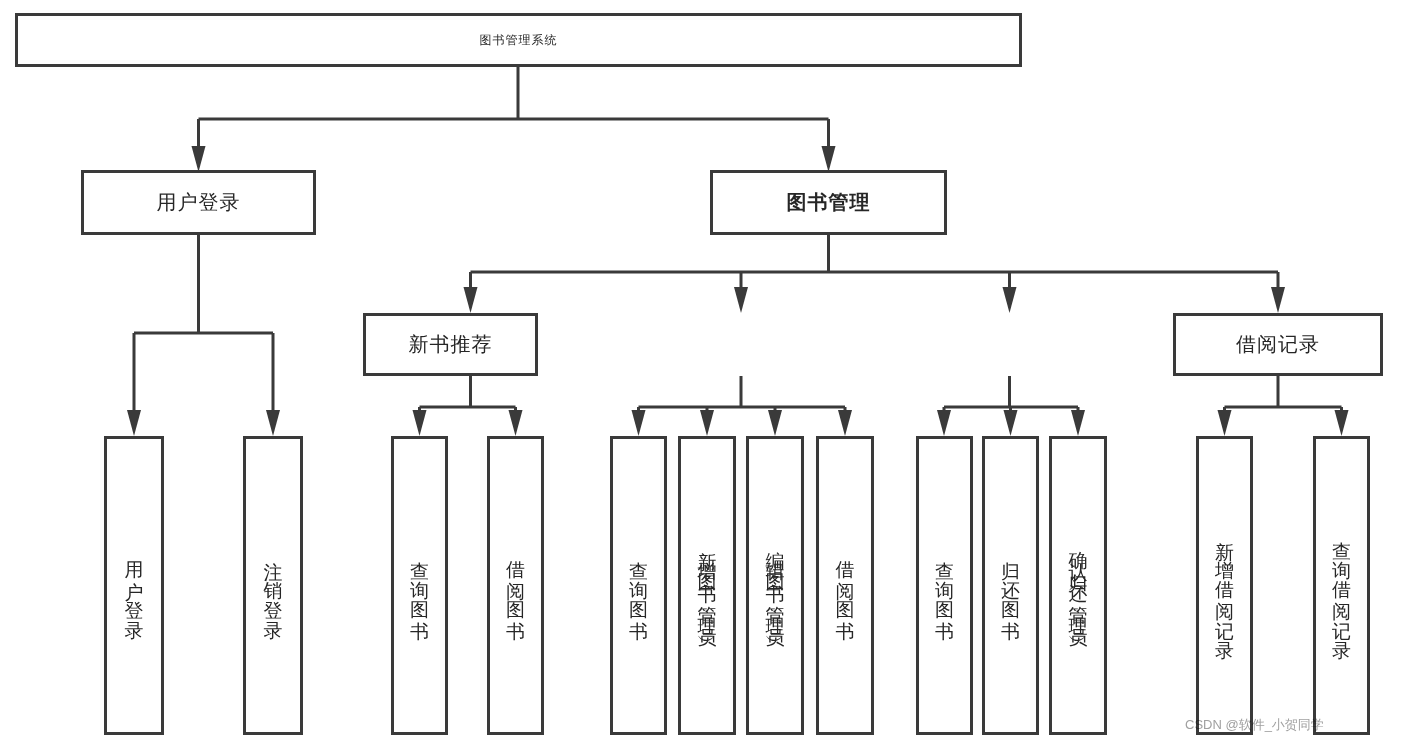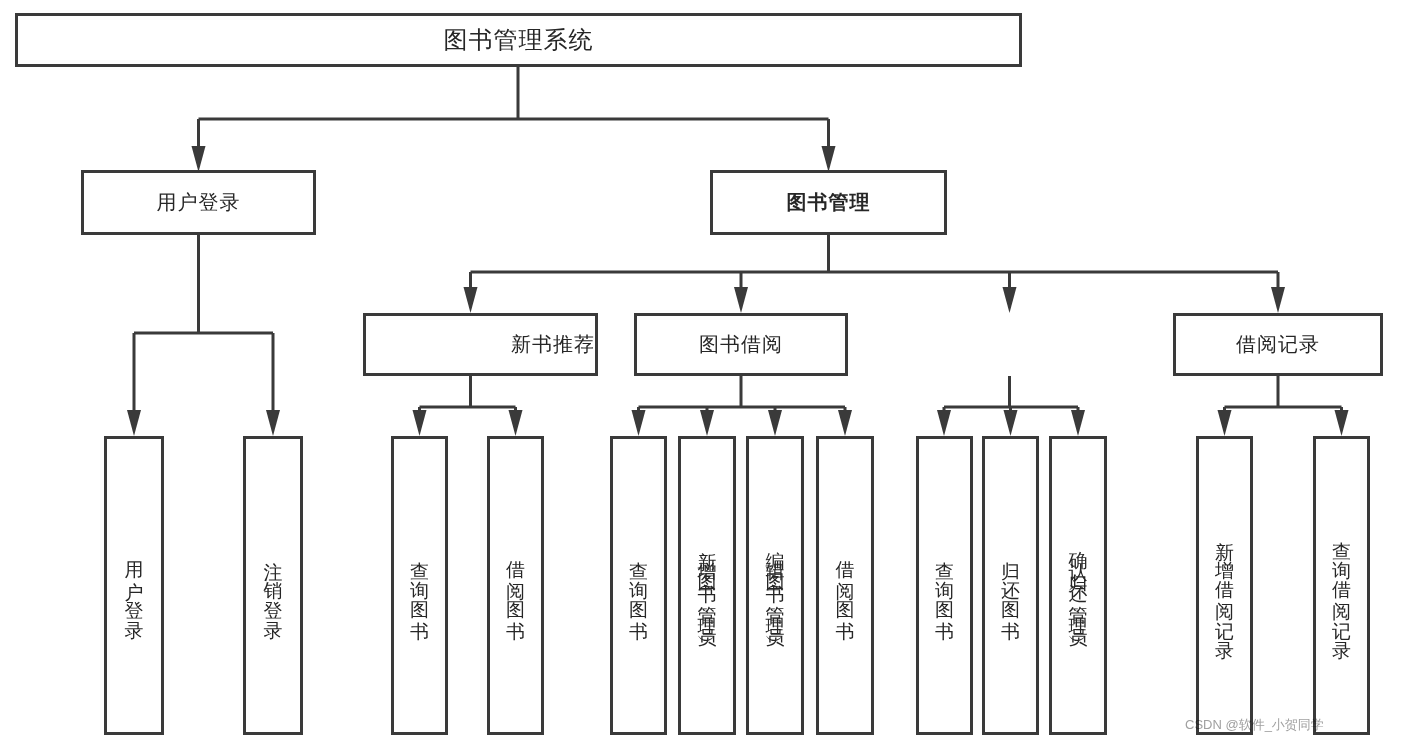--- a/index.html
+++ b/index.html
@@ -22,21 +22,21 @@
   .node{
     position:absolute;
     box-sizing:border-box;
     border:3px solid var(--line);
     background:var(--background);
     display:flex;align-items:center;justify-content:center;
     color:var(--text);
     z-index:2;
   }
   .h-node{font-size:20px;letter-spacing:1px;white-space:nowrap;}
-  .root-node{font-size:24px;letter-spacing:1px;}
+  .root-node{font-size:12px;letter-spacing:1px;}
   .v-node span{
     writing-mode:vertical-rl;
     text-orientation:mixed;
     font-size:19px;
     letter-spacing:20px;
     white-space:nowrap;
   }
   .v-node.tight span{letter-spacing:11px;}
   .watermark{
     position:absolute;
@@ -115,25 +115,22 @@
     <span>图书管理系统</span>
   </div>
 
   <div class="node h-node" style="left:81px;top:170px;width:235px;height:65px;">
     <span>用户登录</span>
   </div>
   <div class="node h-node" style="left:710px;top:170px;width:237px;height:65px;font-weight:bold;">
     <span>图书管理</span>
   </div>
 
-  <div class="node h-node" style="left:363px;top:313px;width:235px;height:63px;justify-content:flex-end;">
+  <div class="node h-node" style="left:363px;top:313px;width:175px;height:63px;">
     <span>新书推荐</span>
-  </div>
-  <div class="node h-node" style="left:634px;top:313px;width:214px;height:63px;">
-    <span>图书借阅</span>
   </div>
   <div class="node h-node" style="left:1173px;top:313px;width:210px;height:63px;text-align:center;">
     <span>借阅记录</span>
   </div>
 
   <div class="node v-node" style="left:104px;top:436px;width:60px;height:299px;">
     <span>用户登录</span>
   </div>
   <div class="node v-node" style="left:243px;top:436px;width:60px;height:299px;">
     <span>注销登录</span>

